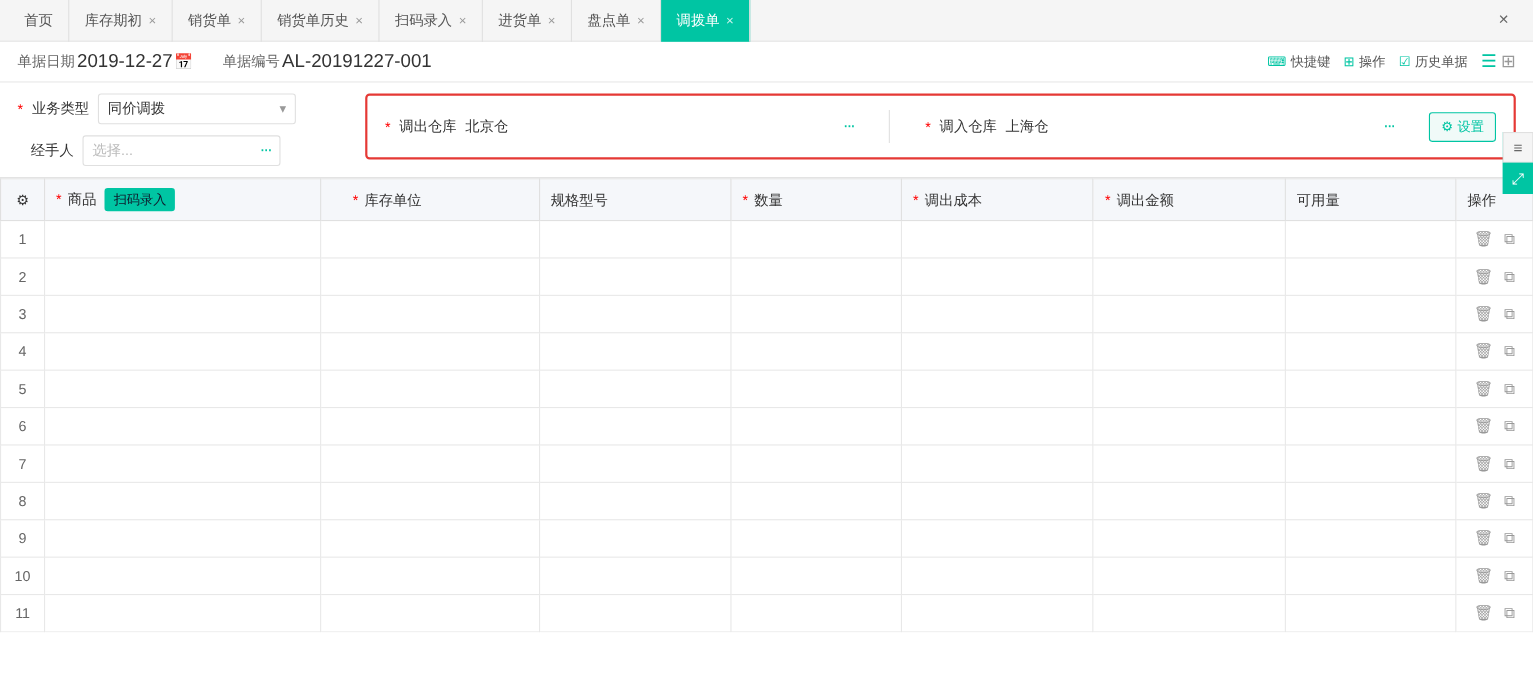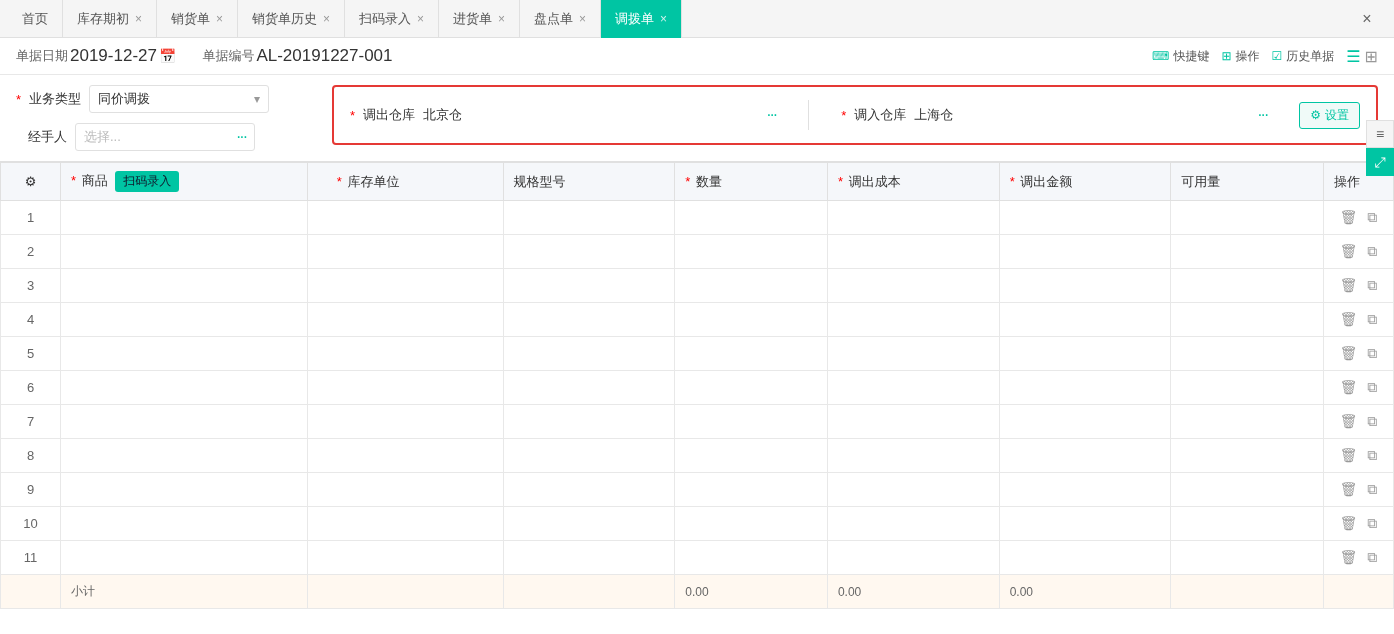--- a/index.html
+++ b/index.html
@@ -599,31 +599,20 @@
       <td class="col-spec"></td>
       <td class="col-qty"></td>
       <td class="col-cost"></td>
       <td class="col-amount"></td>
       <td class="col-avail"></td>
       <td class="action-col">
         <span class="action-icon">🗑</span>
         <span class="action-icon">⧉</span>
       </td>
     </tr>
-        <tr class="subtotal-row">
-    <td></td>
-    <td>小计</td>
-    <td></td>
-    <td></td>
-    <td>0.00</td>
-    <td>0.00</td>
-    <td>0.00</td>
-    <td></td>
-    <td></td>
-  </tr>
       </tbody>
   </table>
 </div>
 
 <div class="right-panel">
   <div class="right-panel-btn">≡</div>
   <div class="right-panel-btn green">⤢</div>
 </div>
 
 </body></html>

